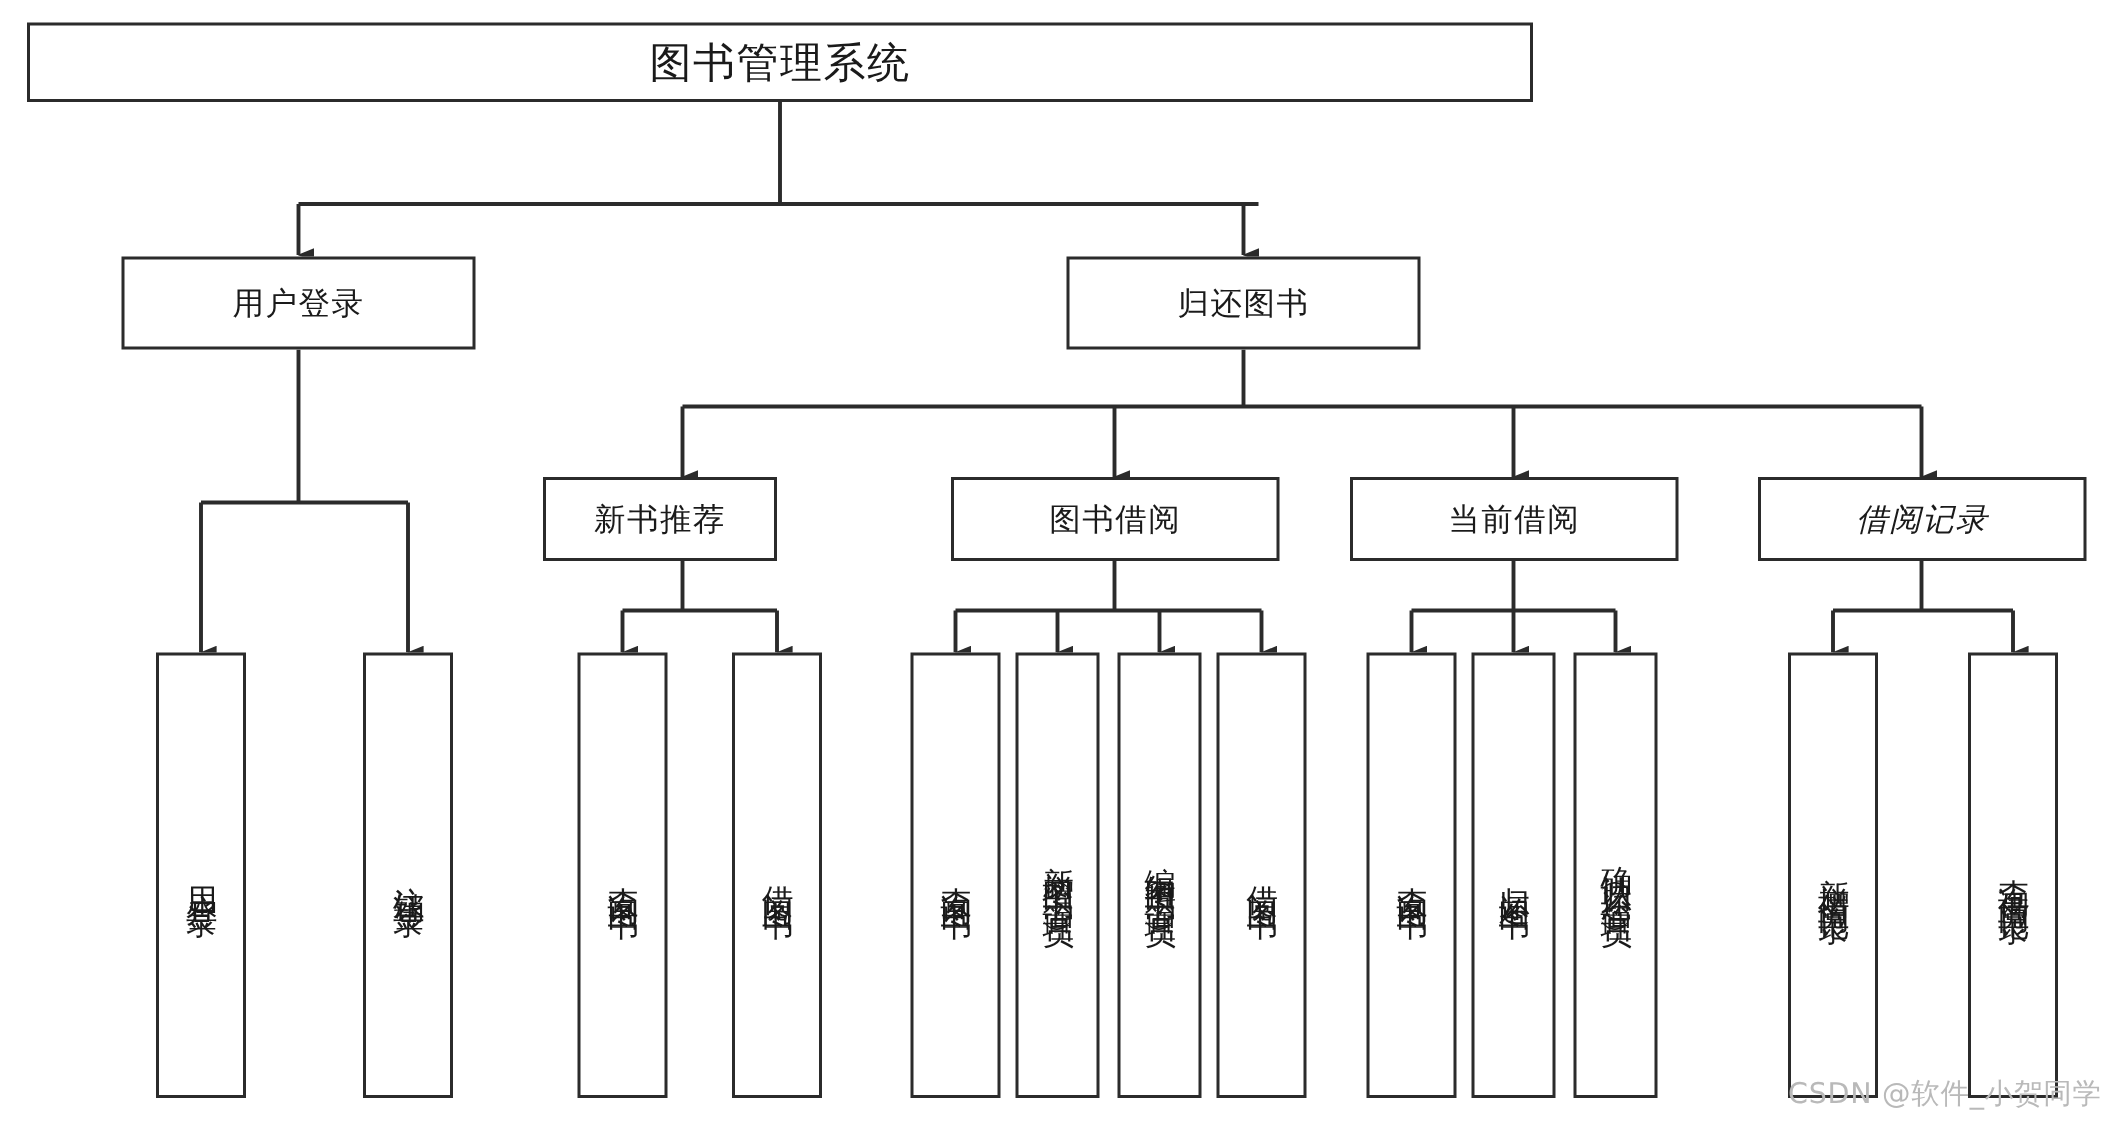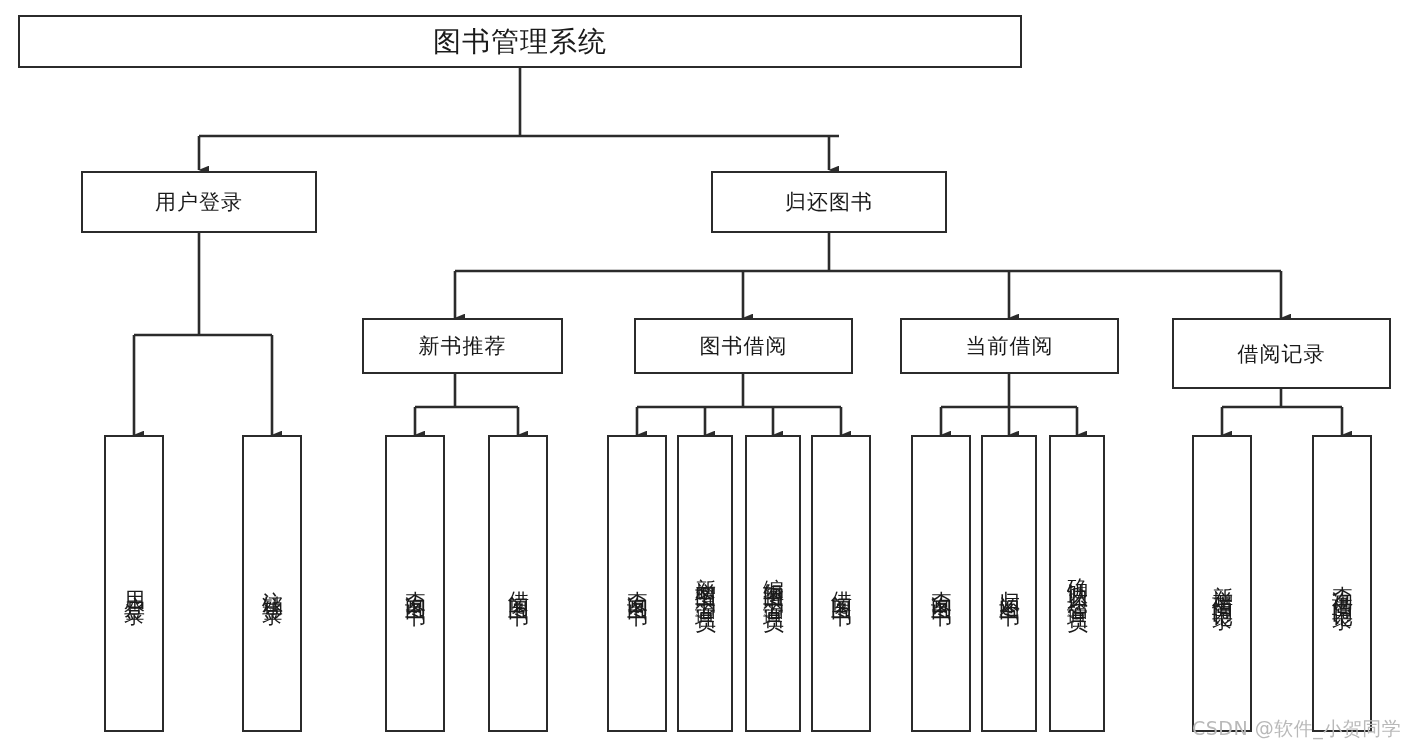--- a/index.html
+++ b/index.html
@@ -128,30 +128,30 @@
     <span class="htext">图书管理系统</span>
   </div>
 
   <div class="node branch" style="left:81px; top:171px; width:236px; height:62px;">
     <span class="htext">用户登录</span>
   </div>
   <div class="node branch" style="left:711px; top:171px; width:236px; height:62px;">
     <span class="htext">归还图书</span>
   </div>
 
-  <div class="node branch" style="left:362px; top:318px; width:201px; height:56px;">
+  <div class="node branch" style="left:362px; top:318px; width:156px; height:56px;">
     <span class="htext">新书推荐</span>
   </div>
   <div class="node branch" style="left:634px; top:318px; width:219px; height:56px;">
     <span class="htext">图书借阅</span>
   </div>
   <div class="node branch" style="left:900px; top:318px; width:219px; height:56px;">
     <span class="htext">当前借阅</span>
   </div>
-  <div class="node branch" style="left:1172px; top:318px; width:219px; height:71px;">
+  <div class="node branch" style="left:1172px; top:318px; width:219px; height:56px;font-style:italic;">
     <span class="htext">借阅记录</span>
   </div>
 
   <div class="node leaf" style="left:104px; top:435px; width:60px; height:297px;">
     <span class="vtext">用户登录</span>
   </div>
   <div class="node leaf" style="left:242px; top:435px; width:60px; height:297px;">
     <span class="vtext">注销登录</span>
   </div>
 

